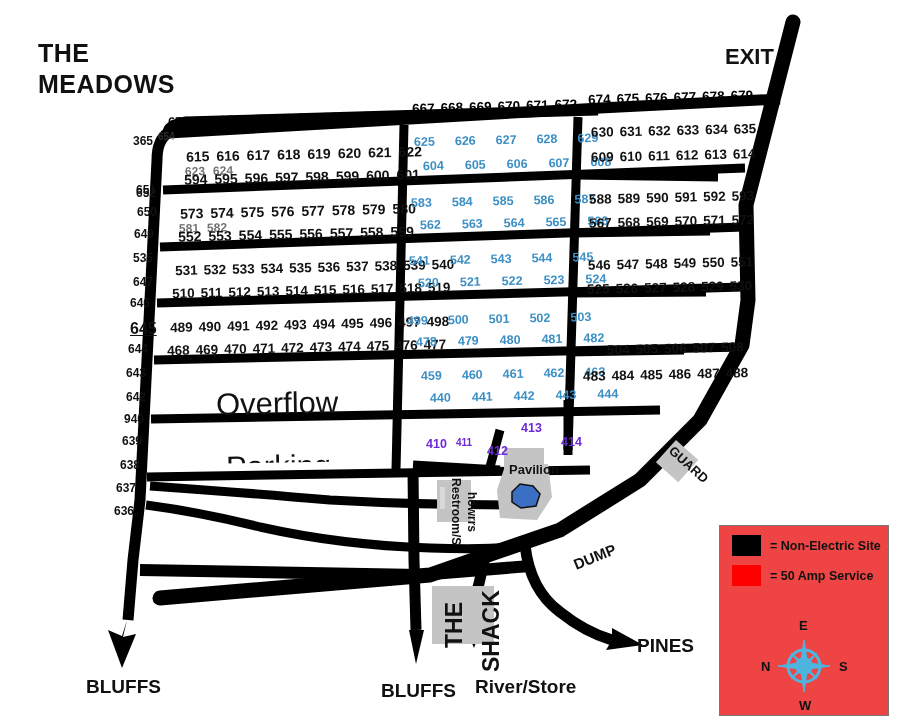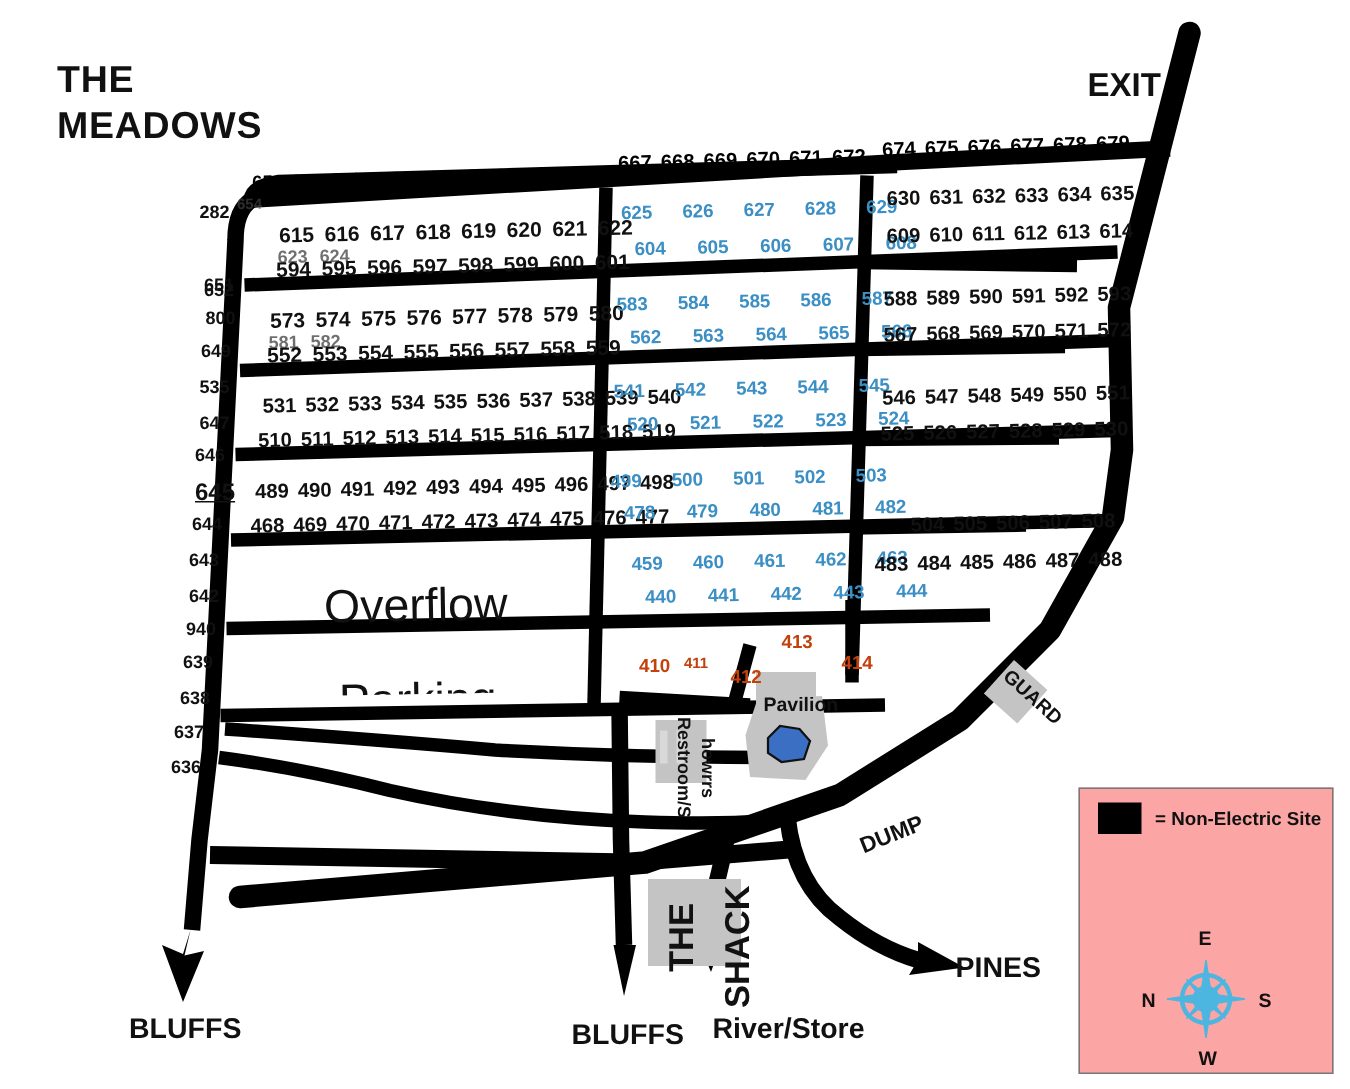--- a/index.html
+++ b/index.html
@@ -10,31 +10,31 @@
     background:#ffffff;
     overflow:hidden;
   }
   #map svg{position:absolute;left:0;top:0;width:900px;height:726px;}
   .lbl{position:absolute;white-space:nowrap;font-weight:bold;color:#111;}
   
   .siterow{position:absolute;display:flex;white-space:nowrap;font-weight:bold;}
   .siterow span{display:inline-block;text-align:center;}
   .blk{color:#111;}
   .blu{color:#3b8fc4;}
-  .red{color:#c2410c;}
+  .red{color:#6d28d9;}
 
   .bigtitle{font-size:25px;font-weight:bold;letter-spacing:.5px;color:#111;}
   .destlabel{font-size:19px;font-weight:bold;color:#111;}
   .exitlabel{font-size:22px;font-weight:bold;color:#111;}
   .overflowtxt{font-size:31px;font-weight:normal;color:#111;}
 
   
   #legend{
     position:absolute;left:719px;top:525px;width:170px;height:191px;
-    border:1.5px solid #777;background:#fca5a5;box-sizing:border-box;
+    border:1.5px solid #777;background:#ef4444;box-sizing:border-box;
   }
   .lgrow{display:flex;align-items:center;margin:9px 0 0 12px;}
   .swatch{width:29px;height:21px;margin-right:9px;border:0;}
   .lgtxt{font-size:12.5px;font-weight:bold;color:#111;}
   #compass{position:absolute;left:50%;top:96px;transform:translateX(-50%);width:110px;height:88px;}
   .cdir{position:absolute;font-size:13px;font-weight:bold;color:#111;}
 
   .bldg{position:absolute;background:#c4c4c4;}
 </style>
 </head>
@@ -92,24 +92,24 @@
     <rect x="437" y="480" width="34" height="42" fill="#c4c4c4"></rect>
     <rect x="440" y="487" width="5" height="22" fill="#d9d9d9"></rect>
     <rect x="451" y="487" width="5" height="22" fill="#d9d9d9"></rect>
     <rect x="676" y="440" width="30" height="30" fill="#c4c4c4" transform="rotate(42 676 440)"></rect>
   </svg>
 
   <div class="lbl bigtitle" style="left: 38px; top: 38px; line-height: 1.25;">THE<br>MEADOWS</div>
   <div class="lbl exitlabel" style="left:725px;top:44px;">EXIT</div>
 
   <div>
-    <div class="lbl" style="left:133px;top:134px;font-size:12px;">282</div>
+    <div class="lbl" style="left:133px;top:134px;font-size:12px;">365</div>
     <div class="lbl" style="left:136px;top:158px;font-size:12px;margin-top:28px;">652</div>
     <div class="lbl" style="left:136px;top:183px;font-size:12px;">651</div>
-    <div class="lbl" style="left:137px;top:205px;font-size:12px;">800</div>
+    <div class="lbl" style="left:137px;top:205px;font-size:12px;">650</div>
     <div class="lbl" style="left:134px;top:227px;font-size:12px;">649</div>
     <div class="lbl" style="left:133px;top:251px;font-size:12px;">535</div>
     <div class="lbl" style="left:133px;top:275px;font-size:12px;">647</div>
     <div class="lbl" style="left:130px;top:296px;font-size:12px;">646</div>
     <div class="lbl" style="left:130px;top:320px;font-size:16px;text-decoration:underline;">645</div>
     <div class="lbl" style="left:128px;top:342px;font-size:12px;">644</div>
     <div class="lbl" style="left:126px;top:366px;font-size:12px;">643</div>
     <div class="lbl" style="left:126px;top:390px;font-size:12px;">642</div>
     <div class="lbl" style="left:124px;top:412px;font-size:12px;">940</div>
     <div class="lbl" style="left:122px;top:434px;font-size:12px;">639</div>
@@ -418,20 +418,24 @@
 
   <div class="lbl destlabel" style="left:86px;top:676px;">BLUFFS</div>
   <div class="lbl destlabel" style="left:381px;top:680px;">BLUFFS</div>
   <div class="lbl destlabel" style="left:475px;top:676px;">River/Store</div>
   <div class="lbl destlabel" style="left:637px;top:635px;">PINES</div>
 
   <div id="legend">
     <div class="lgrow">
       <div class="swatch" style="background:#000000;"></div>
       <div class="lgtxt">= Non-Electric Site</div>
+    </div>
+    <div class="lgrow">
+      <div class="swatch" style="background:#FF0000;"></div>
+      <div class="lgtxt">= 50 Amp Service</div>
     </div>
 
     <div id="compass">
       <svg viewBox="0 0 110 88" style="position:absolute;left:0;top:0;width:110px;height:88px;">
         <g transform="translate(55,44)" stroke="#4db6e0" fill="#4db6e0">
           <circle r="16" fill="none" stroke="#4db6e0" stroke-width="3"></circle>
           <circle r="8" fill="none" stroke="#4db6e0" stroke-width="2"></circle>
           <polygon points="0,-26 3,-6 0,0 -3,-6"></polygon>
           <polygon points="0,26 3,6 0,0 -3,6"></polygon>
           <polygon points="-26,0 -6,-3 0,0 -6,3"></polygon>

